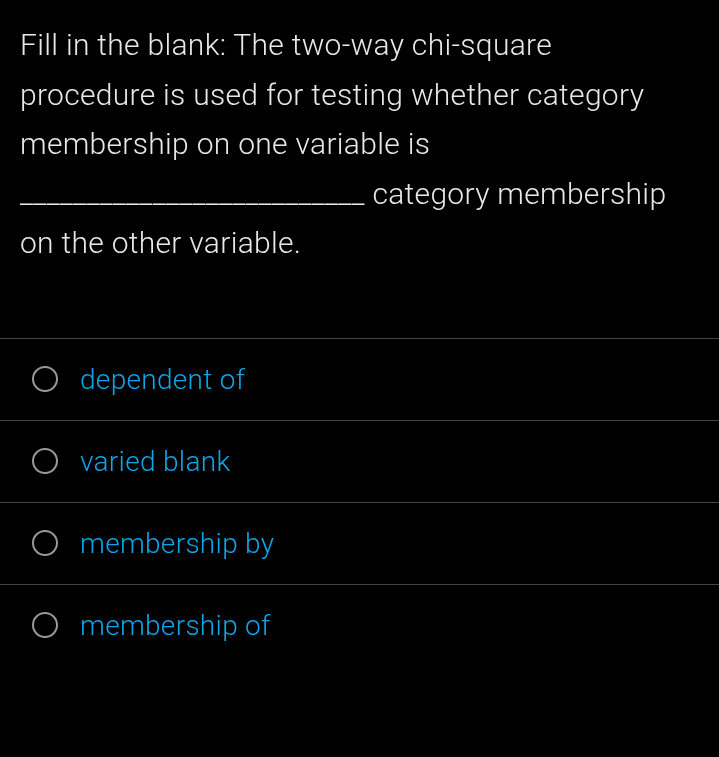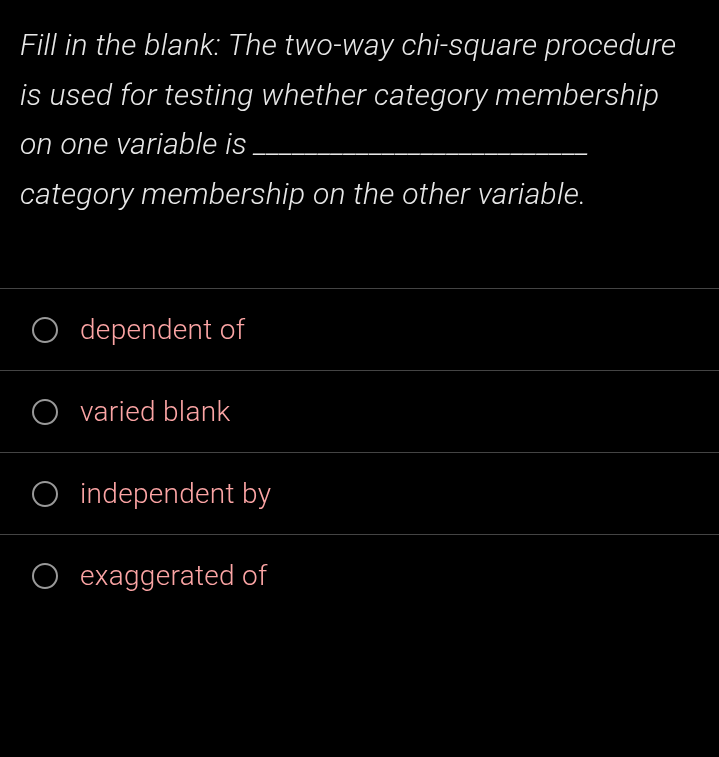--- a/index.html
+++ b/index.html
@@ -10,21 +10,20 @@
     body {
       background-color: #000000;
       color: #ffffff;
       font-family: -apple-system, BlinkMacSystemFont, "Segoe UI", Roboto, Helvetica, Arial, sans-serif;
       width: 719px;
       height: 757px;
       overflow: hidden;
     }
     .question-container {
       padding: 20px 28px 0 20px;
-      font-style: italic;
     }
     .question-text {
       font-size: 30px;
       line-height: 1.65;
       color: #e8e8e8;
       font-weight: 300;
       letter-spacing: 0.3px;
     }
     .options-container {
       margin-top: 70px;
@@ -42,21 +41,21 @@
     .radio-circle {
       width: 26px;
       height: 26px;
       border: 2px solid #999999;
       border-radius: 50%;
       flex-shrink: 0;
       margin-right: 22px;
     }
     .option-label {
       font-size: 28px;
-      color: #fca5a5;
+      color: #0ea5e9;
       font-weight: 300;
       letter-spacing: 0.3px;
     }
   </style>
 </head>
 <body>
 
 <div class="question-container">
   <div class="question-text">Fill in the blank: The two-way chi-square procedure is used for testing whether category membership on one variable is __________________________ category membership on the other variable.</div>
 </div>
@@ -65,19 +64,19 @@
   <div class="option-row">
     <div class="radio-circle"></div>
     <div class="option-label">dependent of</div>
   </div>
   <div class="option-row">
     <div class="radio-circle"></div>
     <div class="option-label">varied blank</div>
   </div>
   <div class="option-row">
     <div class="radio-circle"></div>
-    <div class="option-label">independent by</div>
+    <div class="option-label">membership by</div>
   </div>
   <div class="option-row">
     <div class="radio-circle"></div>
-    <div class="option-label">exaggerated of</div>
+    <div class="option-label">membership of</div>
   </div>
 </div>
 
 </body></html>

